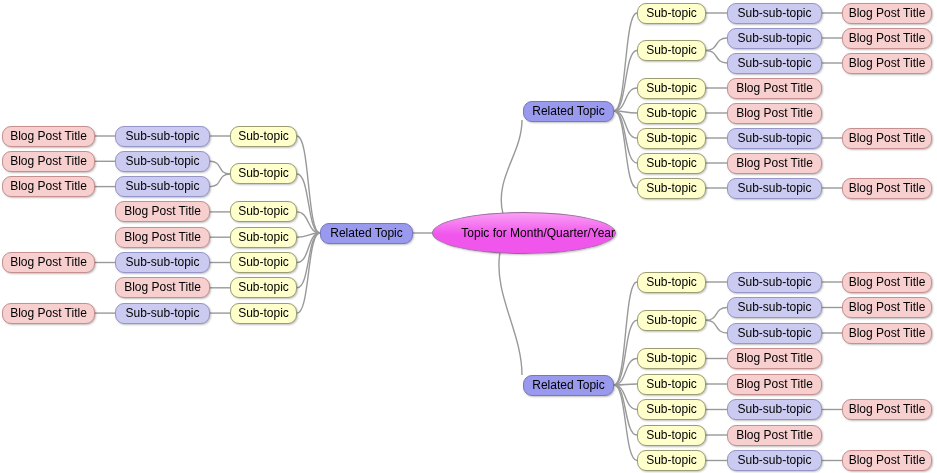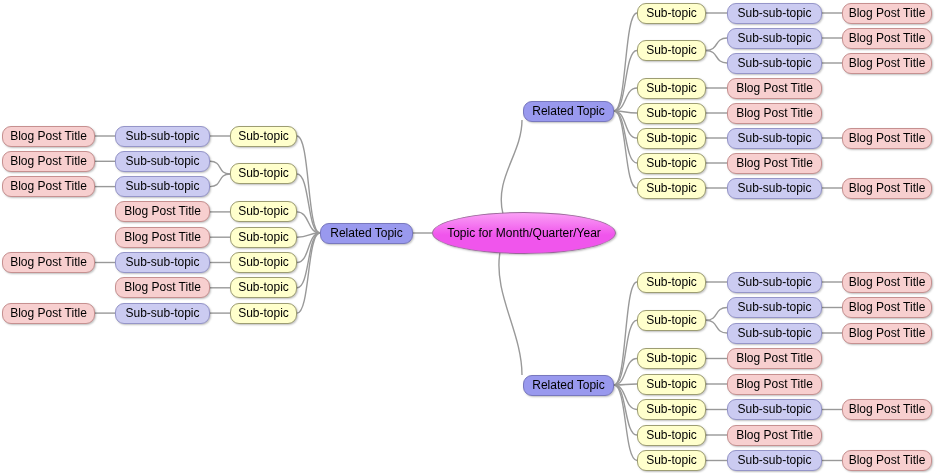--- a/index.html
+++ b/index.html
@@ -137,14 +137,14 @@
     <div class="node" style="left: 637px; top: 373.5px; width: 69px; background: rgb(255, 255, 204); border-color: rgb(157, 157, 115);">Sub-topic</div>
     <div class="node" style="left: 727px; top: 373.5px; width: 95px; background: rgb(247, 207, 207); border-color: rgb(198, 144, 144);">Blog Post Title</div>
     <div class="node" style="left: 637px; top: 399px; width: 69px; background: rgb(255, 255, 204); border-color: rgb(157, 157, 115);">Sub-topic</div>
     <div class="node" style="left: 727px; top: 399px; width: 95px; background: rgb(203, 203, 241); border-color: rgb(149, 149, 200);">Sub-sub-topic</div>
     <div class="node" style="left: 842px; top: 399px; width: 90px; background: rgb(247, 207, 207); border-color: rgb(198, 144, 144);">Blog Post Title</div>
     <div class="node" style="left: 637px; top: 424.5px; width: 69px; background: rgb(255, 255, 204); border-color: rgb(157, 157, 115);">Sub-topic</div>
     <div class="node" style="left: 727px; top: 424.5px; width: 95px; background: rgb(247, 207, 207); border-color: rgb(198, 144, 144);">Blog Post Title</div>
     <div class="node" style="left: 637px; top: 450px; width: 69px; background: rgb(255, 255, 204); border-color: rgb(157, 157, 115);">Sub-topic</div>
     <div class="node" style="left: 727px; top: 450px; width: 95px; background: rgb(203, 203, 241); border-color: rgb(149, 149, 200);">Sub-sub-topic</div>
     <div class="node" style="left: 842px; top: 450px; width: 90px; background: rgb(247, 207, 207); border-color: rgb(198, 144, 144);">Blog Post Title</div>
-    <div class="node root" style="left: 432px; top: 212px; width: 184px; background: linear-gradient(rgb(250, 159, 245) 0%, rgb(240, 85, 236) 55%); border-color: rgb(153, 102, 153);">Topic for Month/Quarter/Year</div>
+    <div class="node root" style="left: 432px; top: 212px; width: 184px; background: linear-gradient(rgb(250, 159, 245) 0%, rgb(240, 85, 236) 55%); border-color: rgb(153, 102, 153); text-align: right;">Topic for Month/Quarter/Year</div>
   </div>
 
 </body></html>

